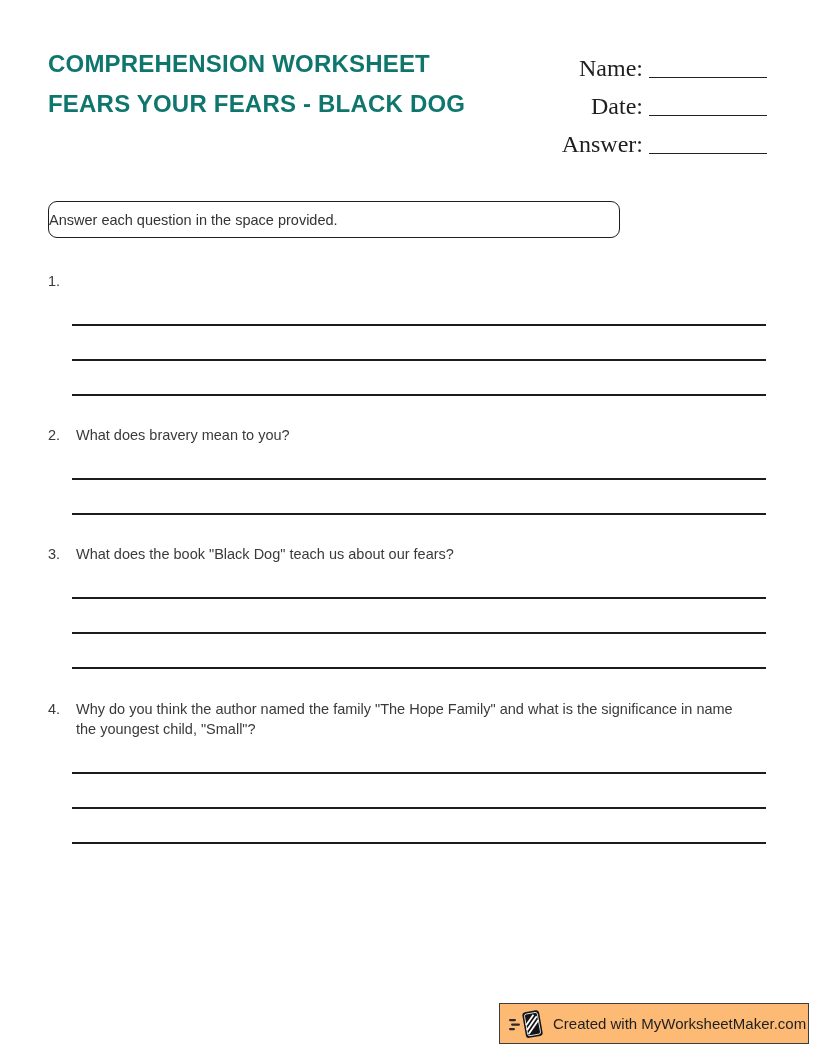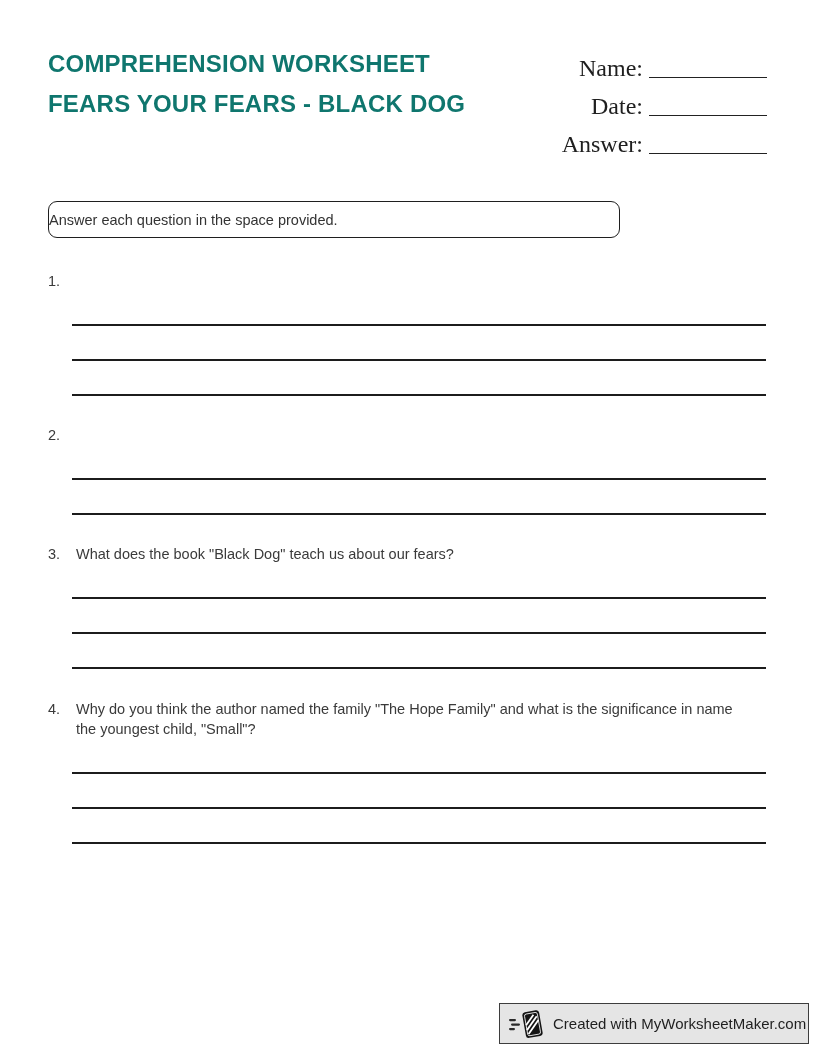--- a/index.html
+++ b/index.html
@@ -52,21 +52,21 @@
   .answer-line {
     height: 2px; background: #1c1c1c;
     margin: 33px 2px 0 24px;
   }
   .answer-line:first-of-type { margin-top: 30px; }
 
   
   .credit-badge {
     position: absolute; left: 499px; top: 1003px;
     width: 310px; height: 41px; box-sizing: border-box;
-    border: 1.5px solid #3d3d3d; background: #e5e5e5;
+    border: 1.5px solid #3d3d3d; background: #fdba74;
     display: flex; align-items: center; padding: 0 8px; gap: 7px;
     font-size: 15px; color: #1f1f1f; white-space: nowrap;
   }
   .logo-icon { flex: none; display: block; }
 </style>
 </head>
 <body>
 
 <div class="title-block">
   <div>COMPREHENSION WORKSHEET</div>
@@ -100,20 +100,21 @@
       <span class="q-num">1.</span>
     </div>
   <div class="answer-line"></div>
       <div class="answer-line"></div>
       <div class="answer-line"></div>
     </div>
 
   <div class="question q2">
     <div class="q-row">
       <span class="q-num">2.</span>
+      <span class="q-body">What does bravery mean to you?</span>
     </div>
   <div class="answer-line"></div>
       <div class="answer-line"></div>
     </div>
 
   <div class="question q3">
     <div class="q-row">
       <span class="q-num">3.</span>
       <span class="q-body">What does the book "Black Dog" teach us about our fears?</span>
     </div>

